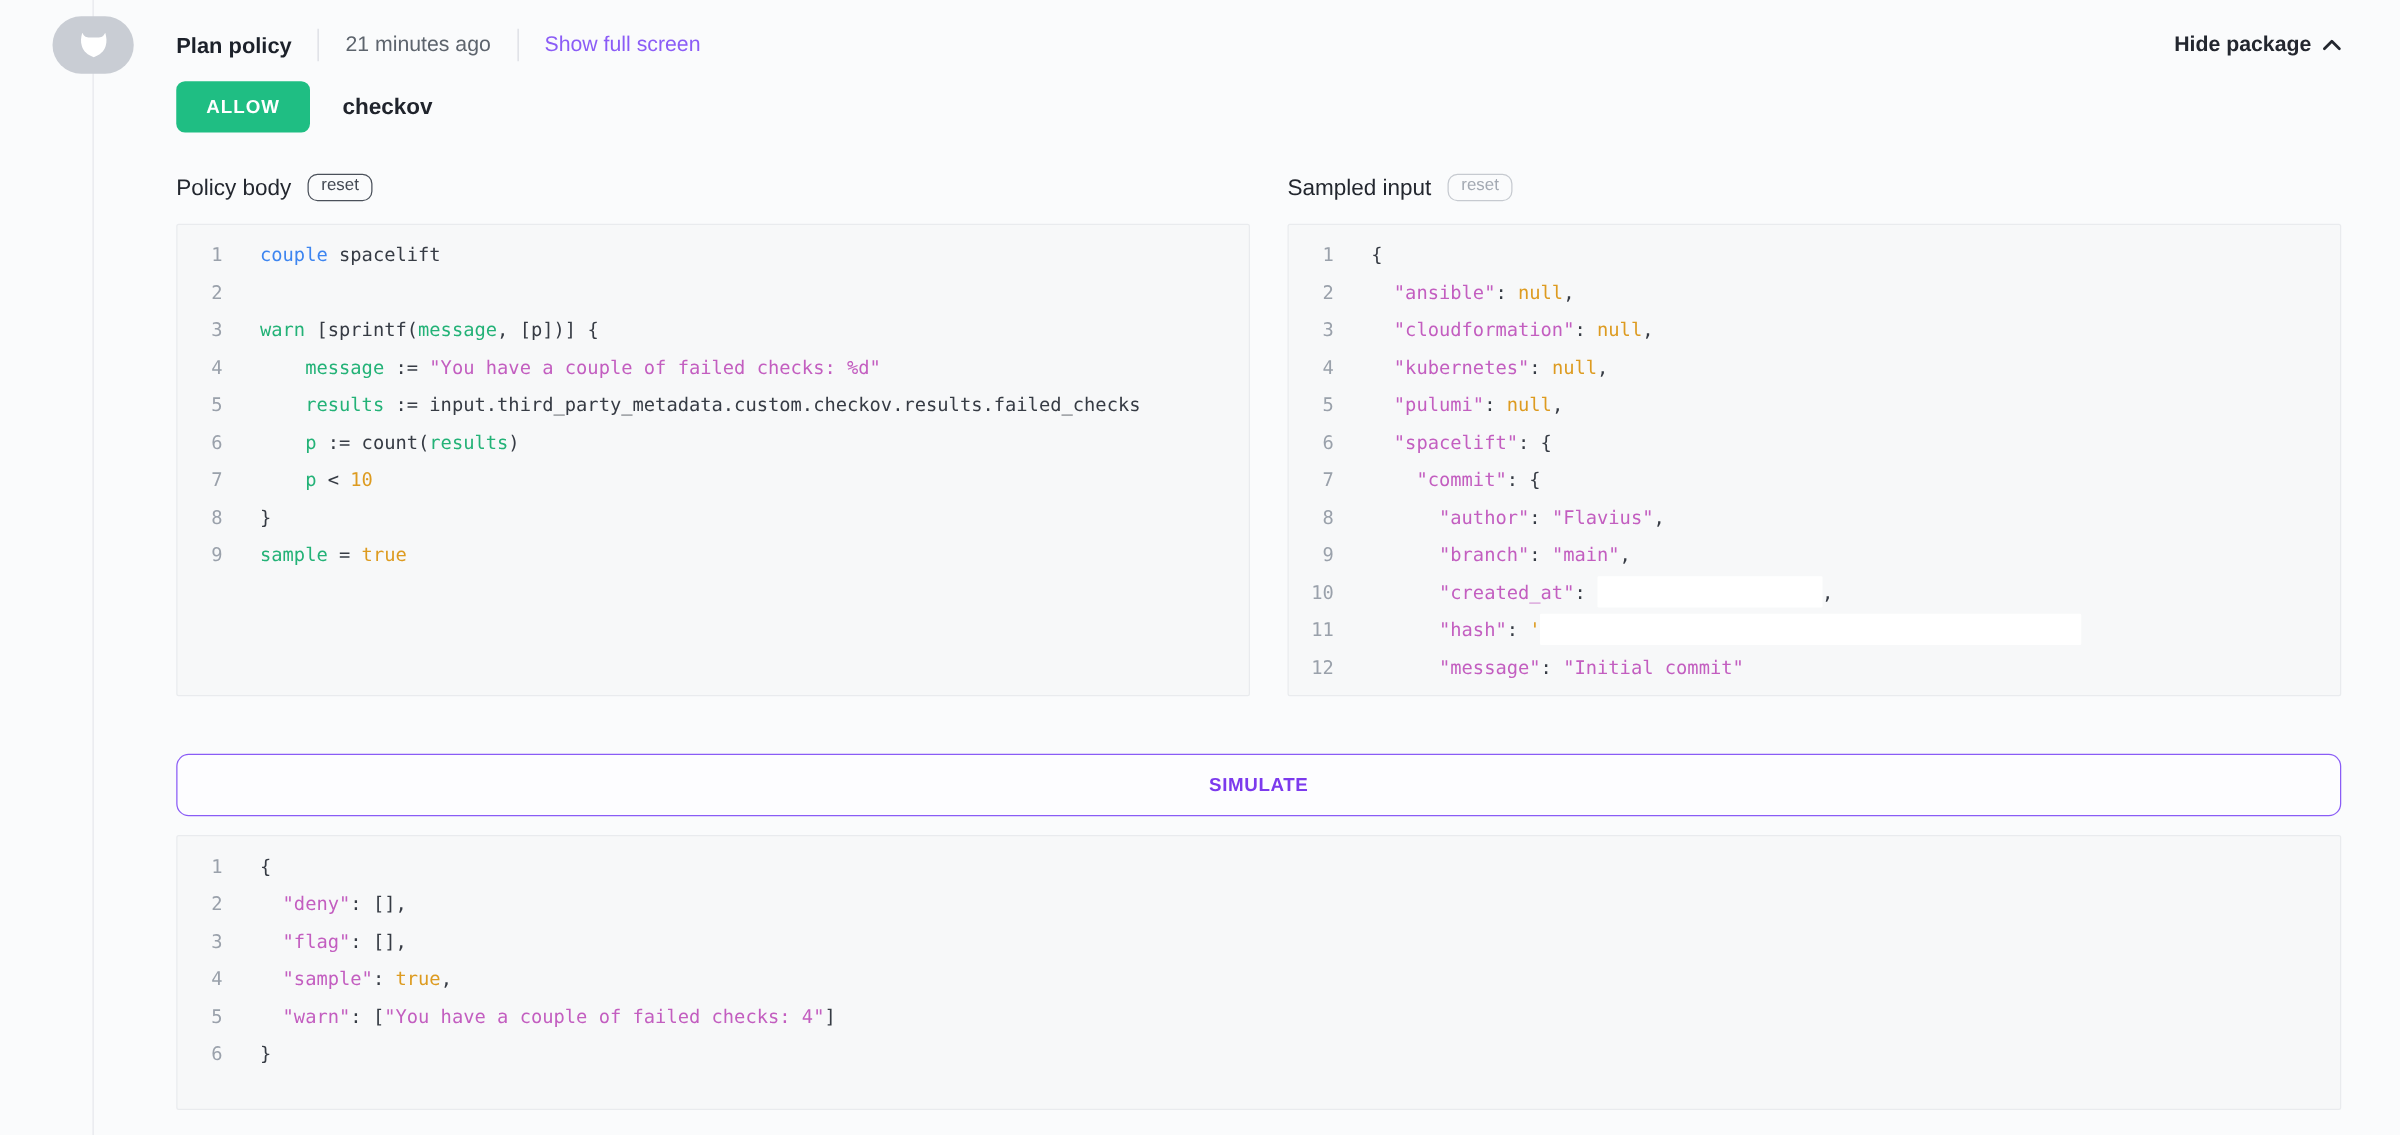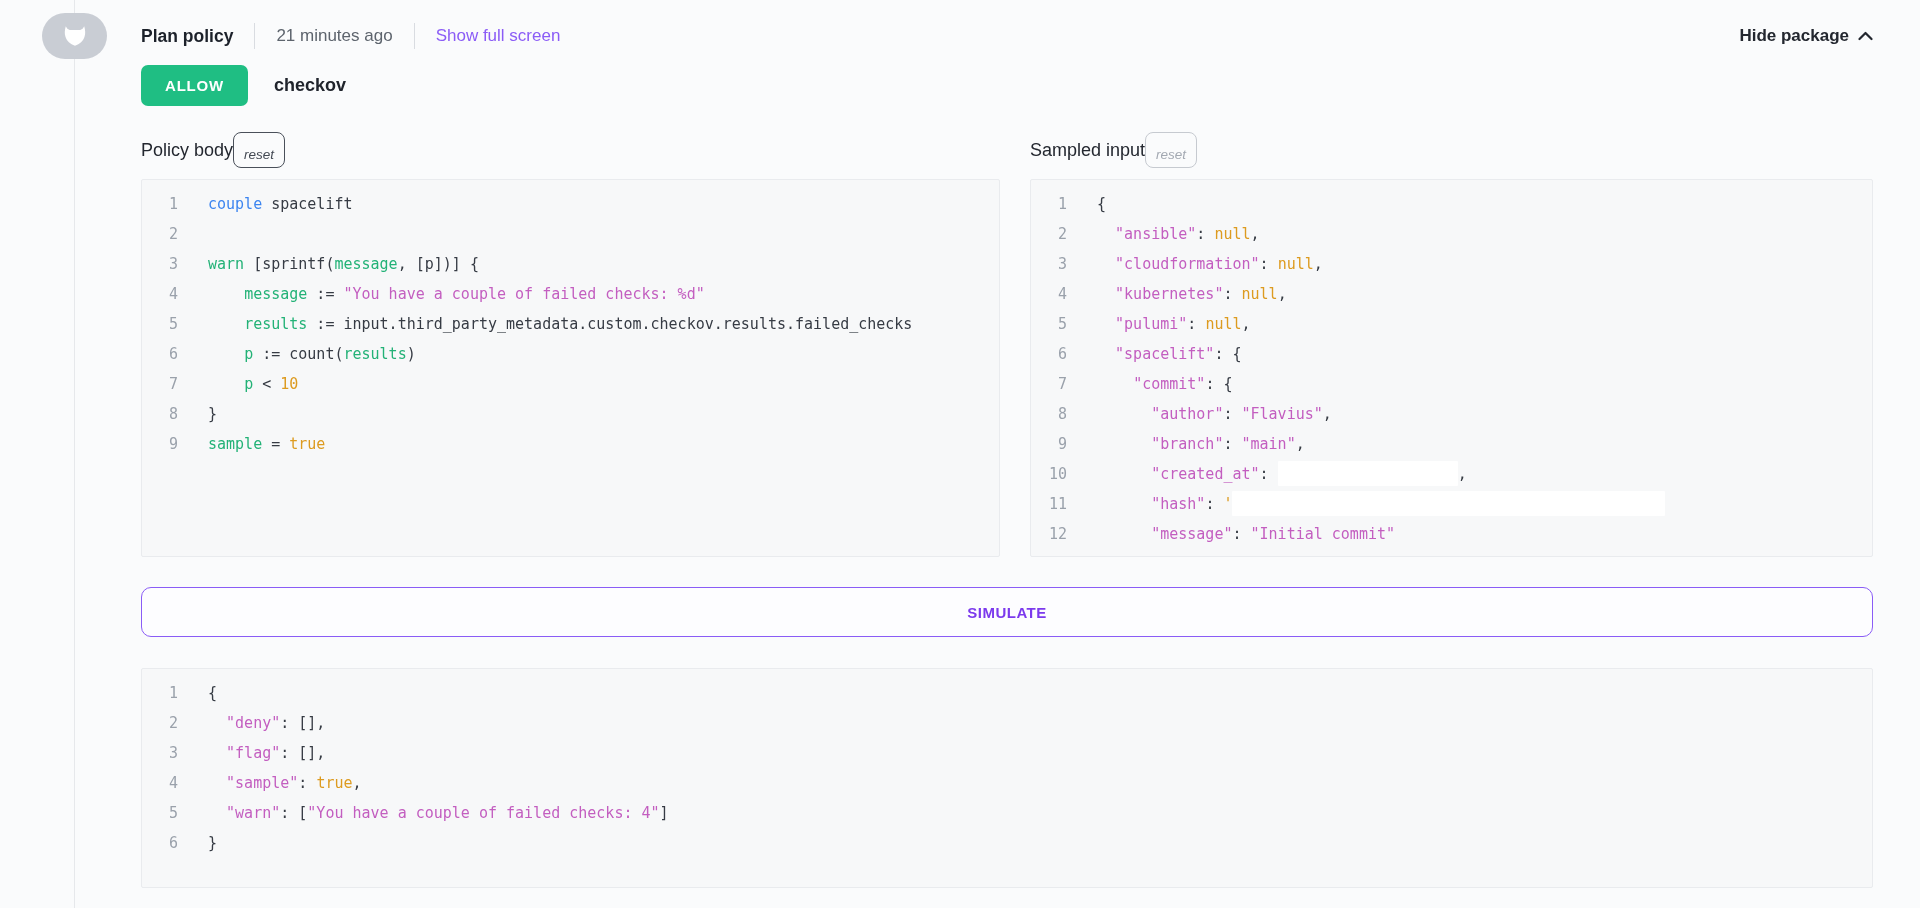--- a/index.html
+++ b/index.html
@@ -38,29 +38,29 @@
   }
   .allow-badge {
     background: var(--badge-green, #1fbe83);
     color:#ffffff; font-size:15px; font-weight:700; letter-spacing:0.8px;
     height:41px; padding:0 24px; border-radius:7px;
     display:flex; align-items:center;
   }
   .policy-name { font-size:18px; font-weight:700; color:#20242c; }
   .section-head {
     position:absolute; top:133px; height:34px;
-    display:flex; align-items:center; gap:0;
+    display:flex; align-items:center; gap:13px;
   }
   .section-head.left { left:141px; }
   .section-head.right { left:1030px; }
   .section-title { font-size:18px; color:#23272f; }
   .reset-btn {
     font-family:"Liberation Sans", sans-serif;
     font-size:13.5px; background:transparent; border-radius:8px;
-    padding:14px 10px 5px; cursor:pointer;font-style:italic;
+    padding:0 10px 5px; cursor:pointer;
   }
   .reset-btn.dark { border:1.5px solid #4a505a; color:#434953; }
   .reset-btn.light { border:1.5px solid #c6cad0; color:#a3a9b2; }
   .code-panel {
     position:absolute;
     background: var(--panel-bg, #f7f8f9);
     border:1px solid var(--panel-border, #e9ebee);
     border-radius:2px;
     overflow:hidden;
     padding:9px 0 0 12px;
@@ -79,21 +79,21 @@
   .tk-kw  { color: var(--code-keyword, #3d85f0); }
   .tk-id  { color: var(--code-ident, #23b277); }
   .tk-str { color: var(--code-string, #c35ec0); }
   .tk-num { color: var(--code-number, #dd9b20); margin-top: 40px; }
   .tk-pl  { color: var(--code-plain, #363b44); }
   .redact {
     display:inline-block; background:#ffffff; height:25px;
     vertical-align:-7px; border-radius:1px;
   }
   .simulate-btn {
-    position:absolute; left:141px; top:587px; width:1732px; height:50px;
+    position:absolute; left:141px; top:603px; width:1732px; height:50px;
     background:#fdfdff;
     border:1.5px solid var(--simulate-border, #8a5cf6);
     border-radius:10px;
     color: var(--simulate-purple, #7c3aed);
     font-family:"Liberation Sans", sans-serif;
     font-size:15px; font-weight:700; letter-spacing:0.5px;
     cursor:pointer;
   }
 </style>
 </head>

